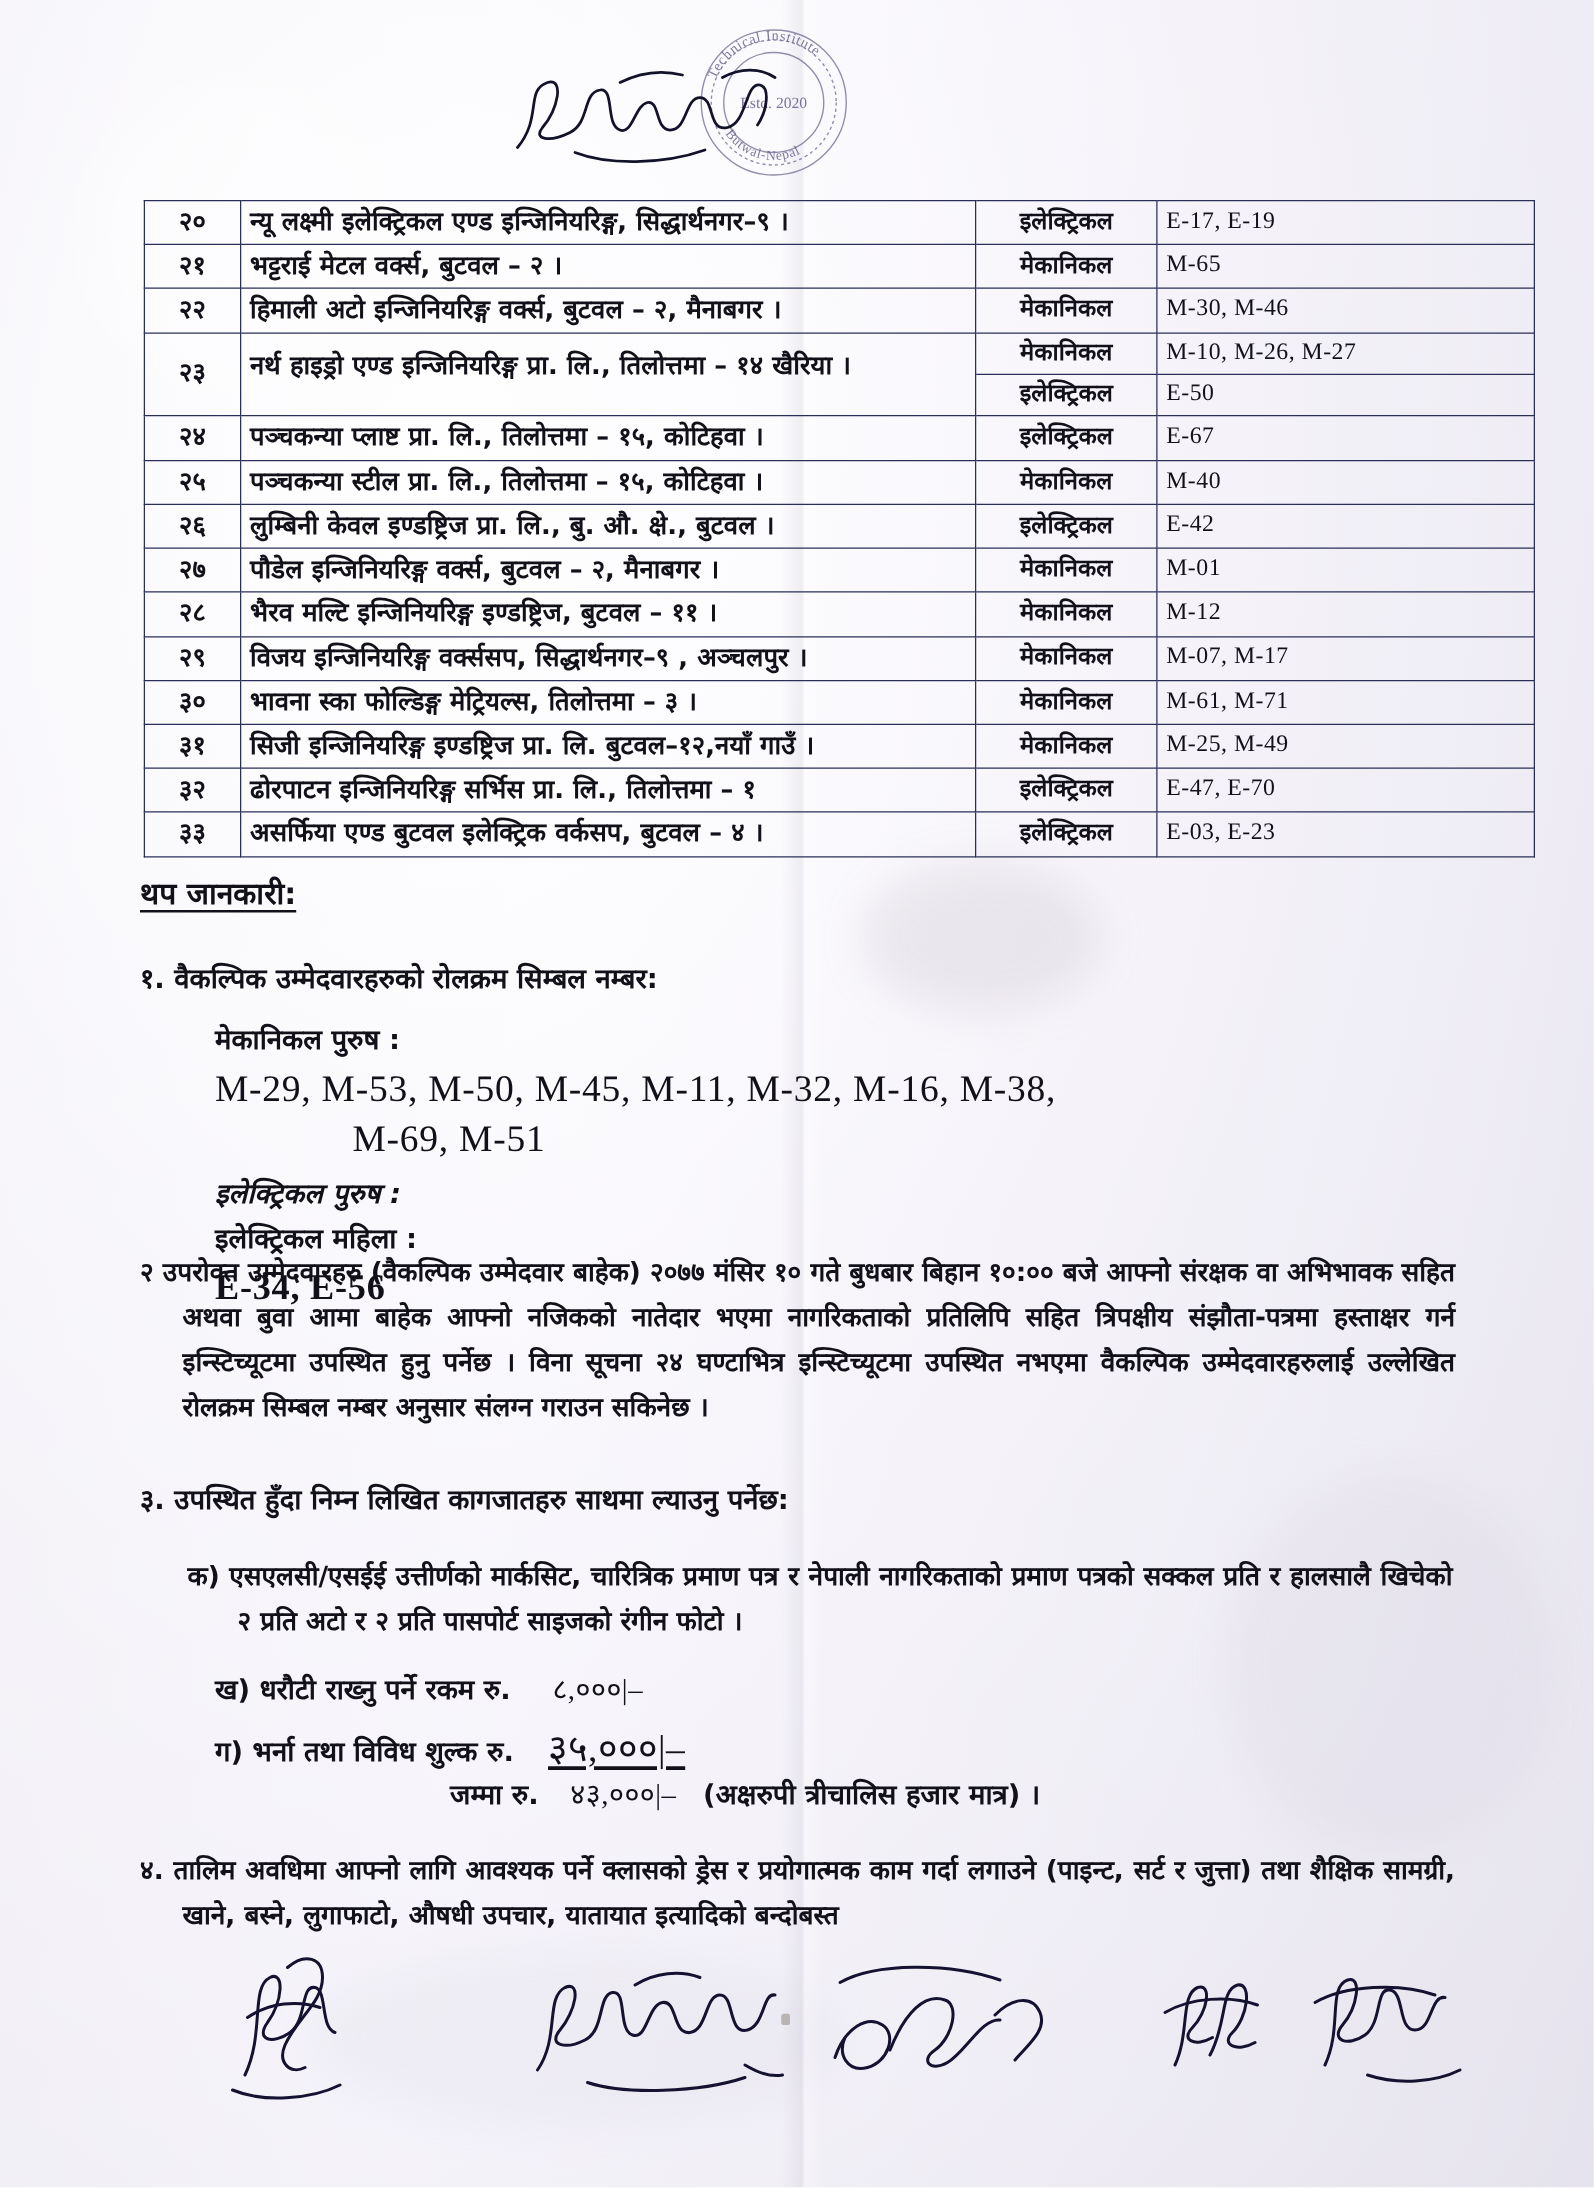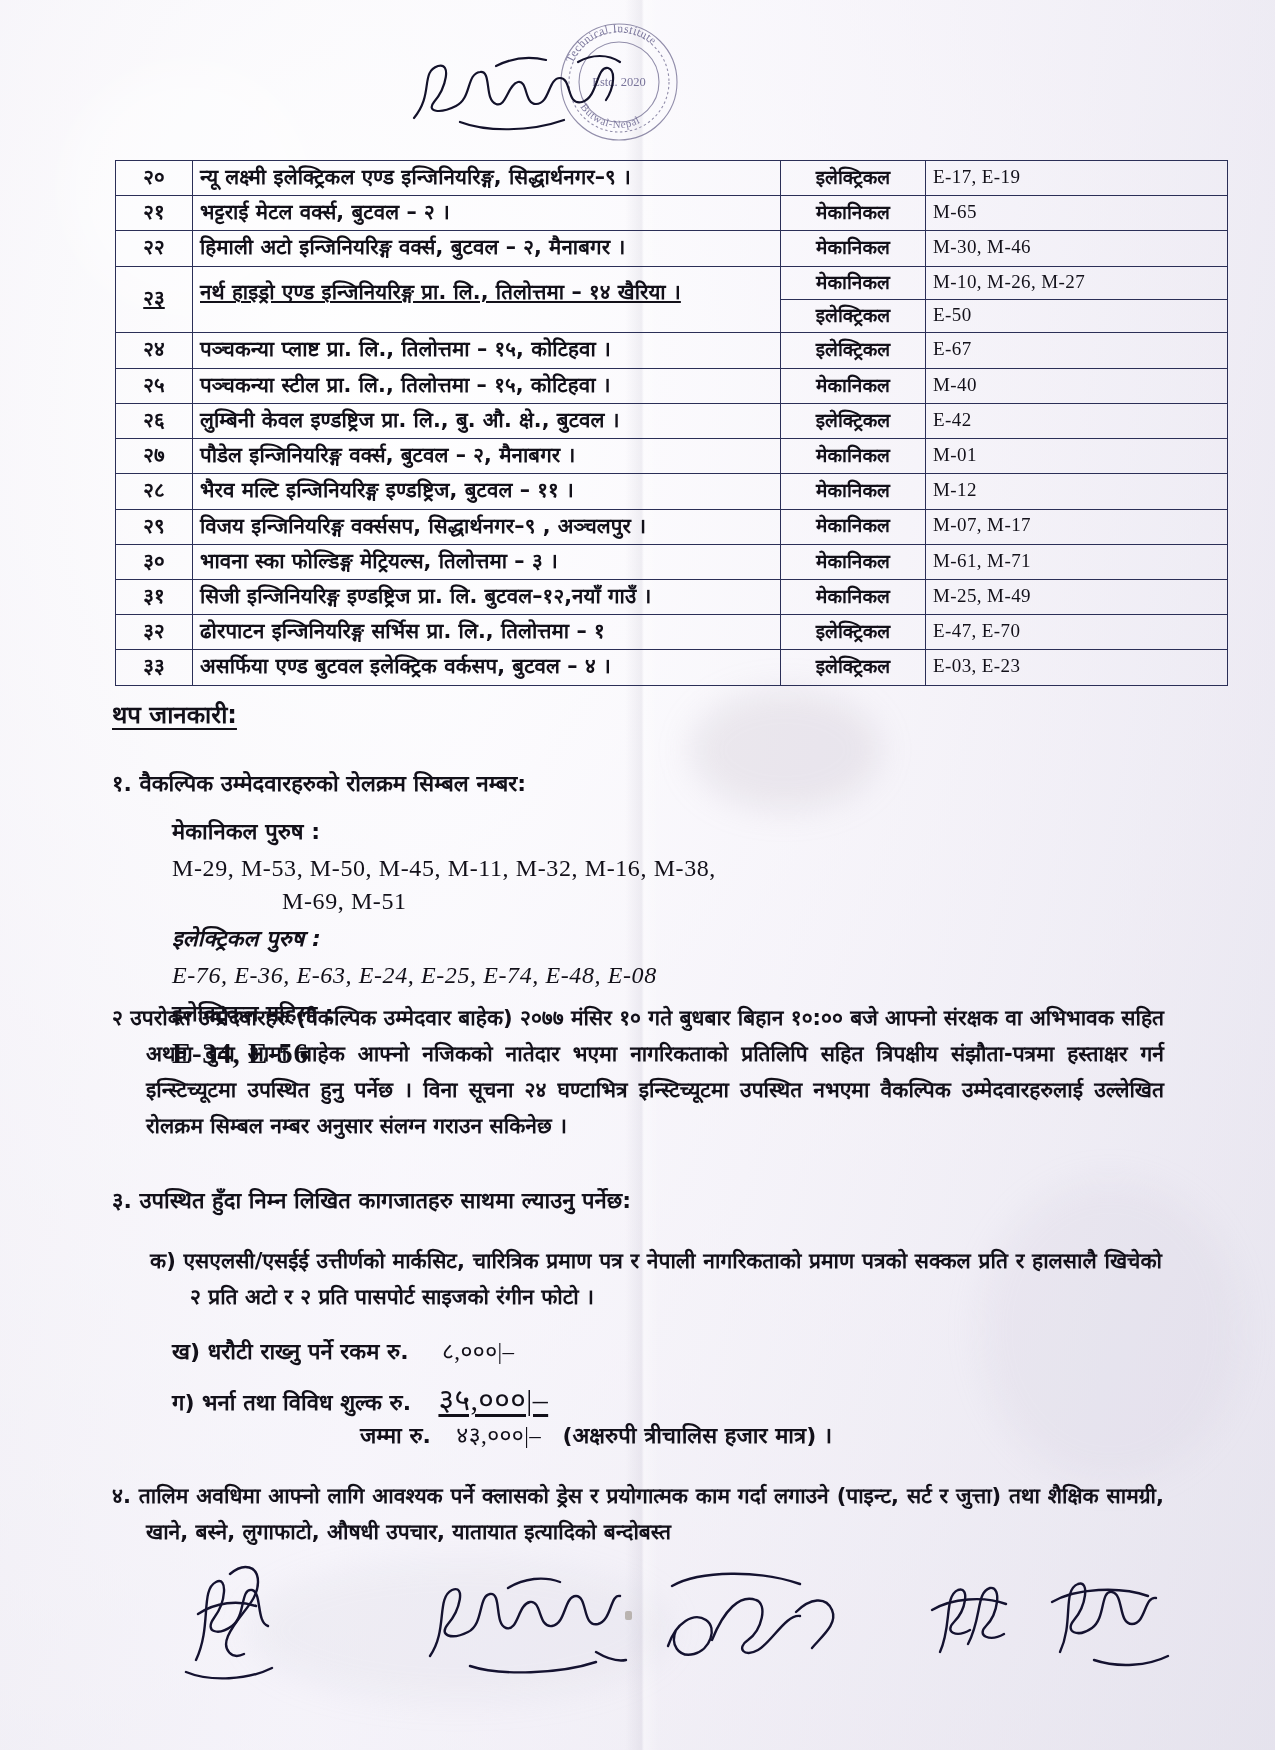--- a/index.html
+++ b/index.html
@@ -79,21 +79,21 @@
     letter-spacing: 0.1px;
   }
   .np-sm { font-size: 19px; font-weight: 700; }
   .sym {
     font-family: "Liberation Serif", serif;
     font-size: 19px;
     font-weight: 400;
     letter-spacing: 0.4px;
     padding-left: 4px;
   }
-  .rowspan-cell { vertical-align: middle; text-decoration: underline; }
+  .rowspan-cell { vertical-align: middle; }
 
   
   .section {
     position: absolute;
     left: 112px;
     width: 1056px;
   }
   .heading-ul {
     font-family: "DejaVu Sans", sans-serif;
     font-weight: 700;
@@ -122,21 +122,21 @@
     margin-bottom: 6px;
   }
   .alt-label {
     font-family: "DejaVu Sans", sans-serif;
     font-weight: 700;
     font-size: 22px;
     white-space: nowrap;
   }
   .alt-values {
     font-family: "Liberation Serif", serif;
-    font-size: 24px;
+    font-size: 30px;
     letter-spacing: 0.6px;
     line-height: 1.28;
   }
   .alt-values.bold { font-weight: 700; font-size: 29px; }
   .indent-1 { padding-left: 60px; flex-direction: column; }
   .indent-3 { padding-left: 170px; }
   .hang {
     padding-left: 34px;
     text-indent: -34px;
   }
@@ -313,21 +313,20 @@
   <div class="section" style="top: 815px;">
     <div class="alt-line indent-1">
       <span class="alt-label">मेकानिकल पुरुष :</span>
       <span class="alt-values">M-29, M-53, M-50, M-45, M-11, M-32, M-16, M-38,</span>
     </div>
     <div class="alt-line indent-3" style="margin-top:-4px;">
       <span class="alt-values">M-69, M-51</span>
     </div>
     <div class="alt-line indent-1" style="margin-top:4px;font-style:italic;">
       <span class="alt-label">इलेक्ट्रिकल पुरुष :</span>
-      <span class="alt-values">E-76, E-36, E-63, E-24, E-25, E-74, E-48, E-08</span>
     </div>
     <div class="alt-line indent-1" style="margin-top:2px;">
       <span class="alt-label">इलेक्ट्रिकल महिला :</span>
       <span class="alt-values bold">E-34, E-56</span>
     </div>
   </div>
 
   <div class="section" style="top: 1000px; width: 1052px;">
     <div class="para hang">२ उपरोक्त उम्मेदवारहरु (वैकल्पिक उम्मेदवार बाहेक) २०७७ मंसिर १० गते बुधबार बिहान १०:०० बजे आफ्नो संरक्षक वा अभिभावक सहित अथवा बुवा आमा बाहेक आफ्नो नजिकको नातेदार भएमा नागरिकताको प्रतिलिपि सहित त्रिपक्षीय संझौता-पत्रमा हस्ताक्षर गर्न इन्स्टिच्यूटमा उपस्थित हुनु पर्नेछ । विना सूचना २४ घण्टाभित्र इन्स्टिच्यूटमा उपस्थित नभएमा वैकल्पिक उम्मेदवारहरुलाई उल्लेखित रोलक्रम सिम्बल नम्बर अनुसार संलग्न गराउन सकिनेछ ।</div>
   </div>

